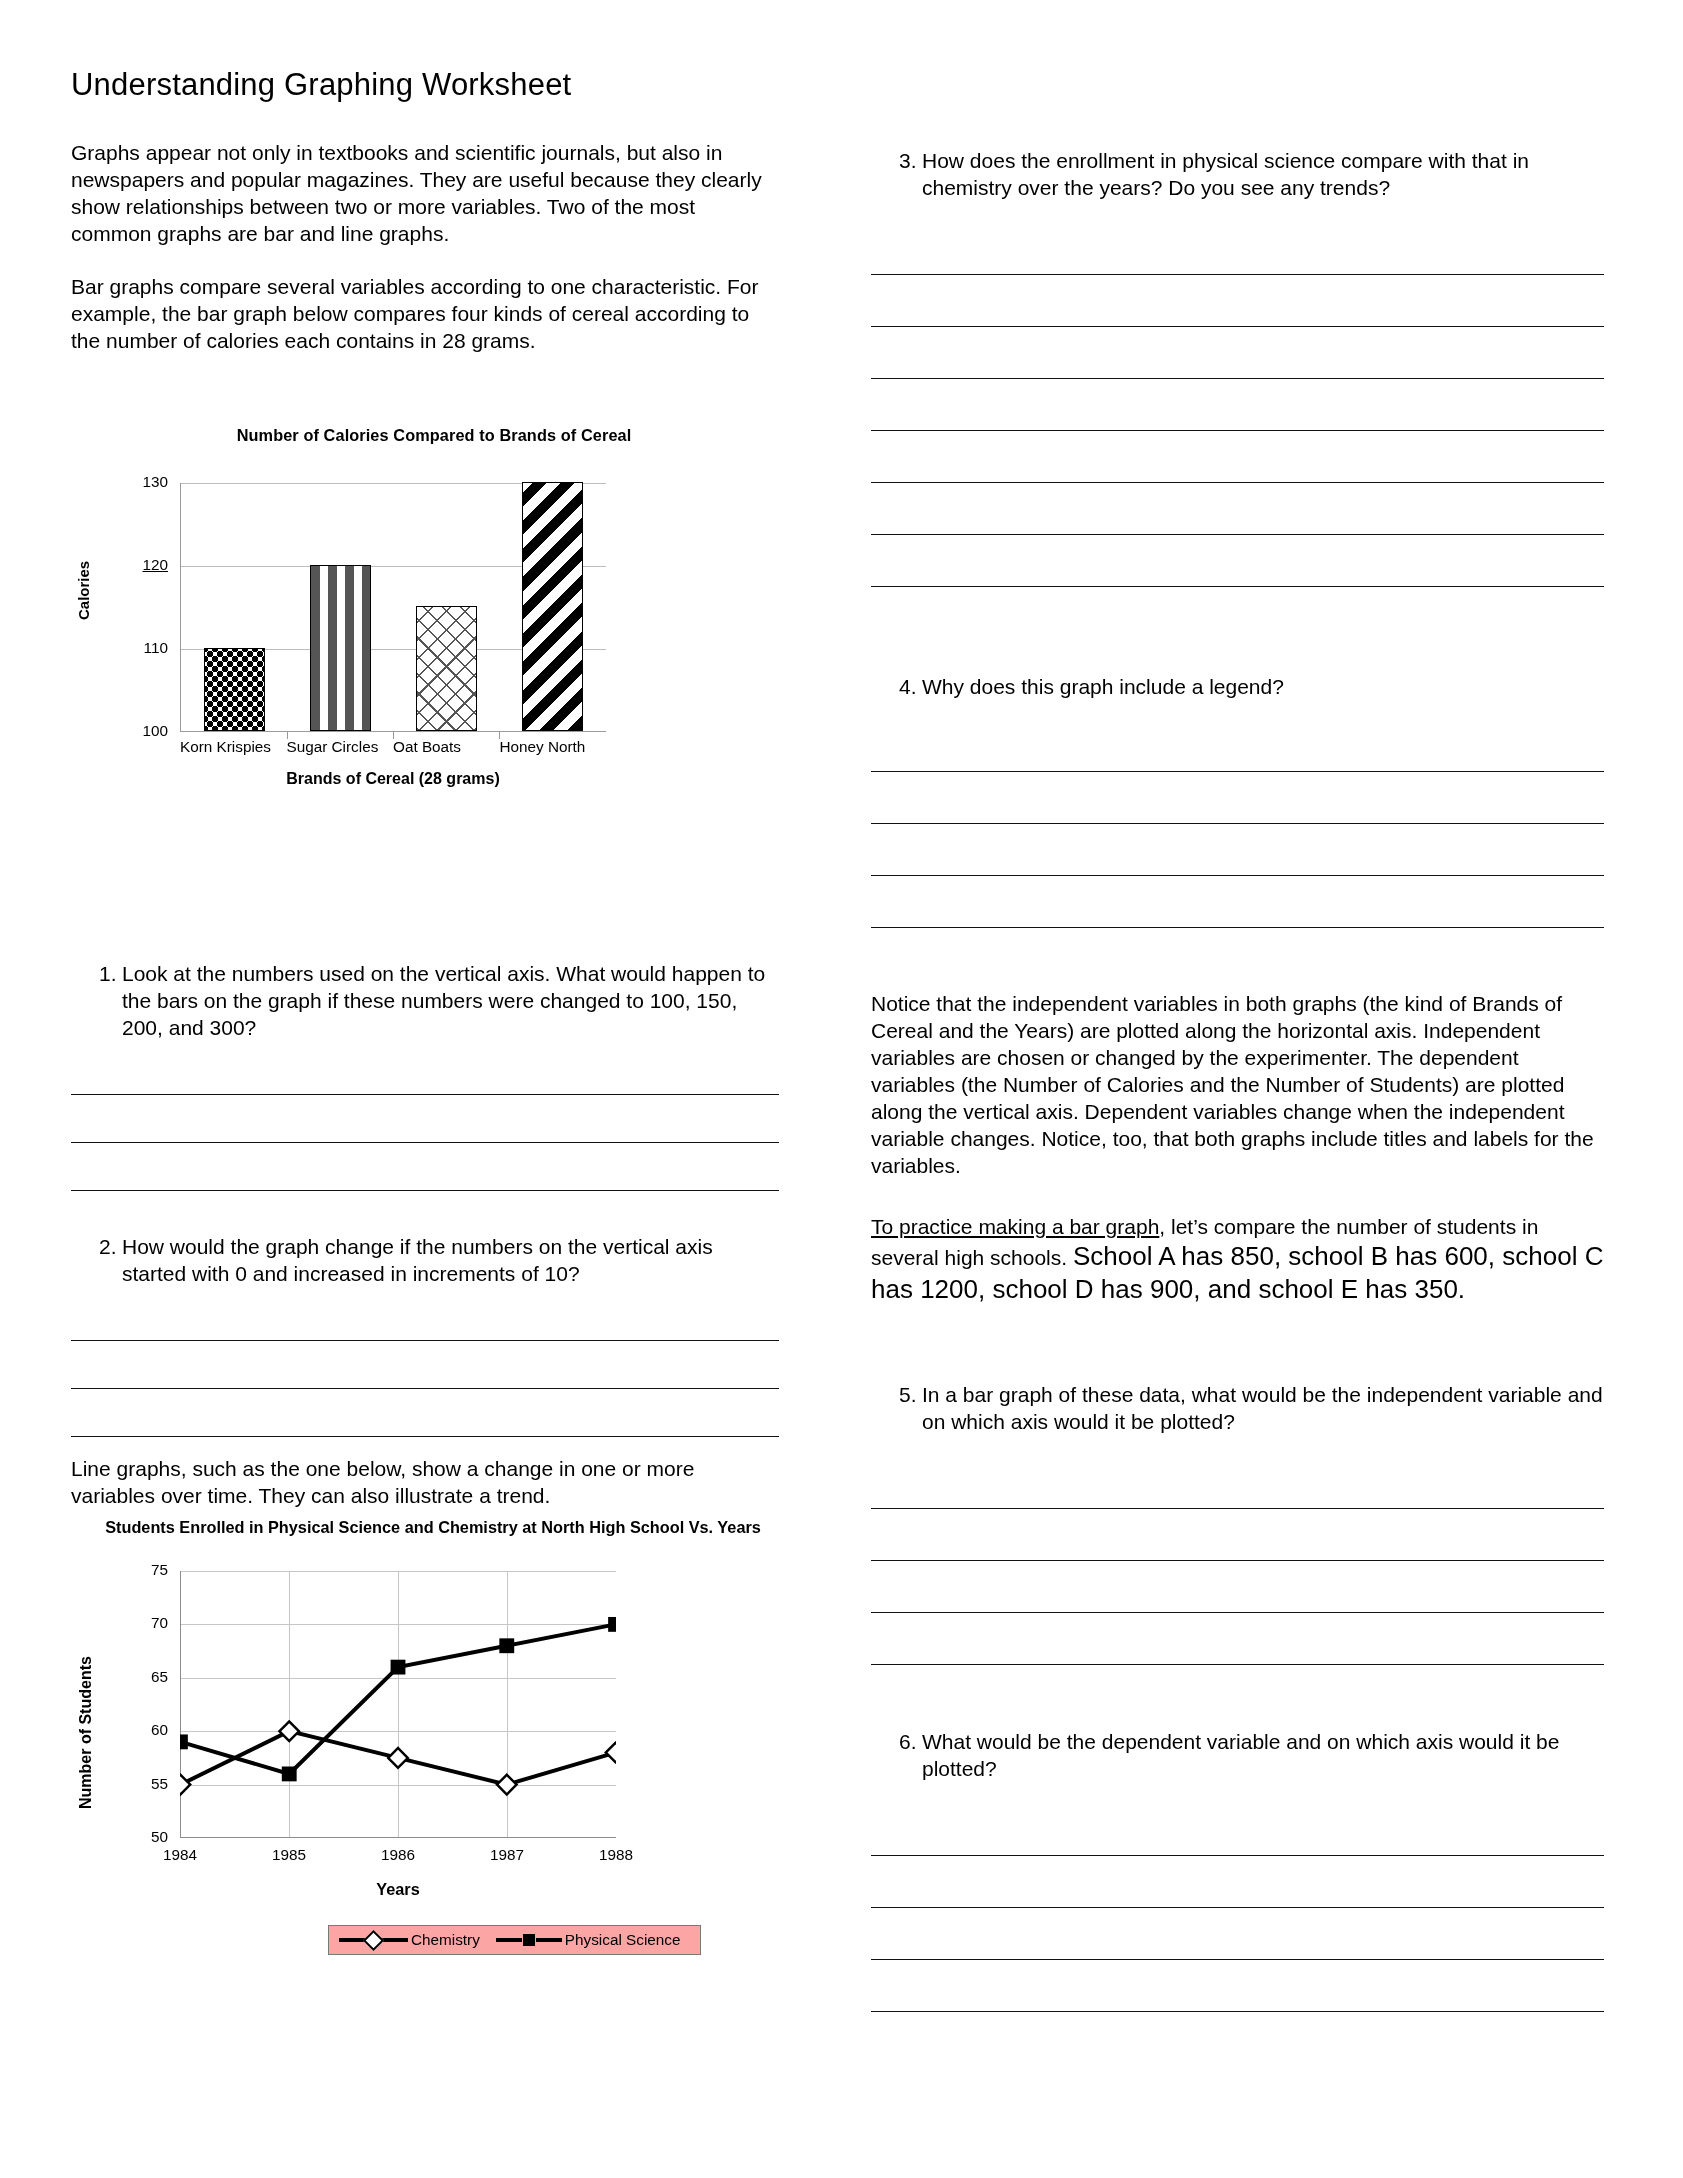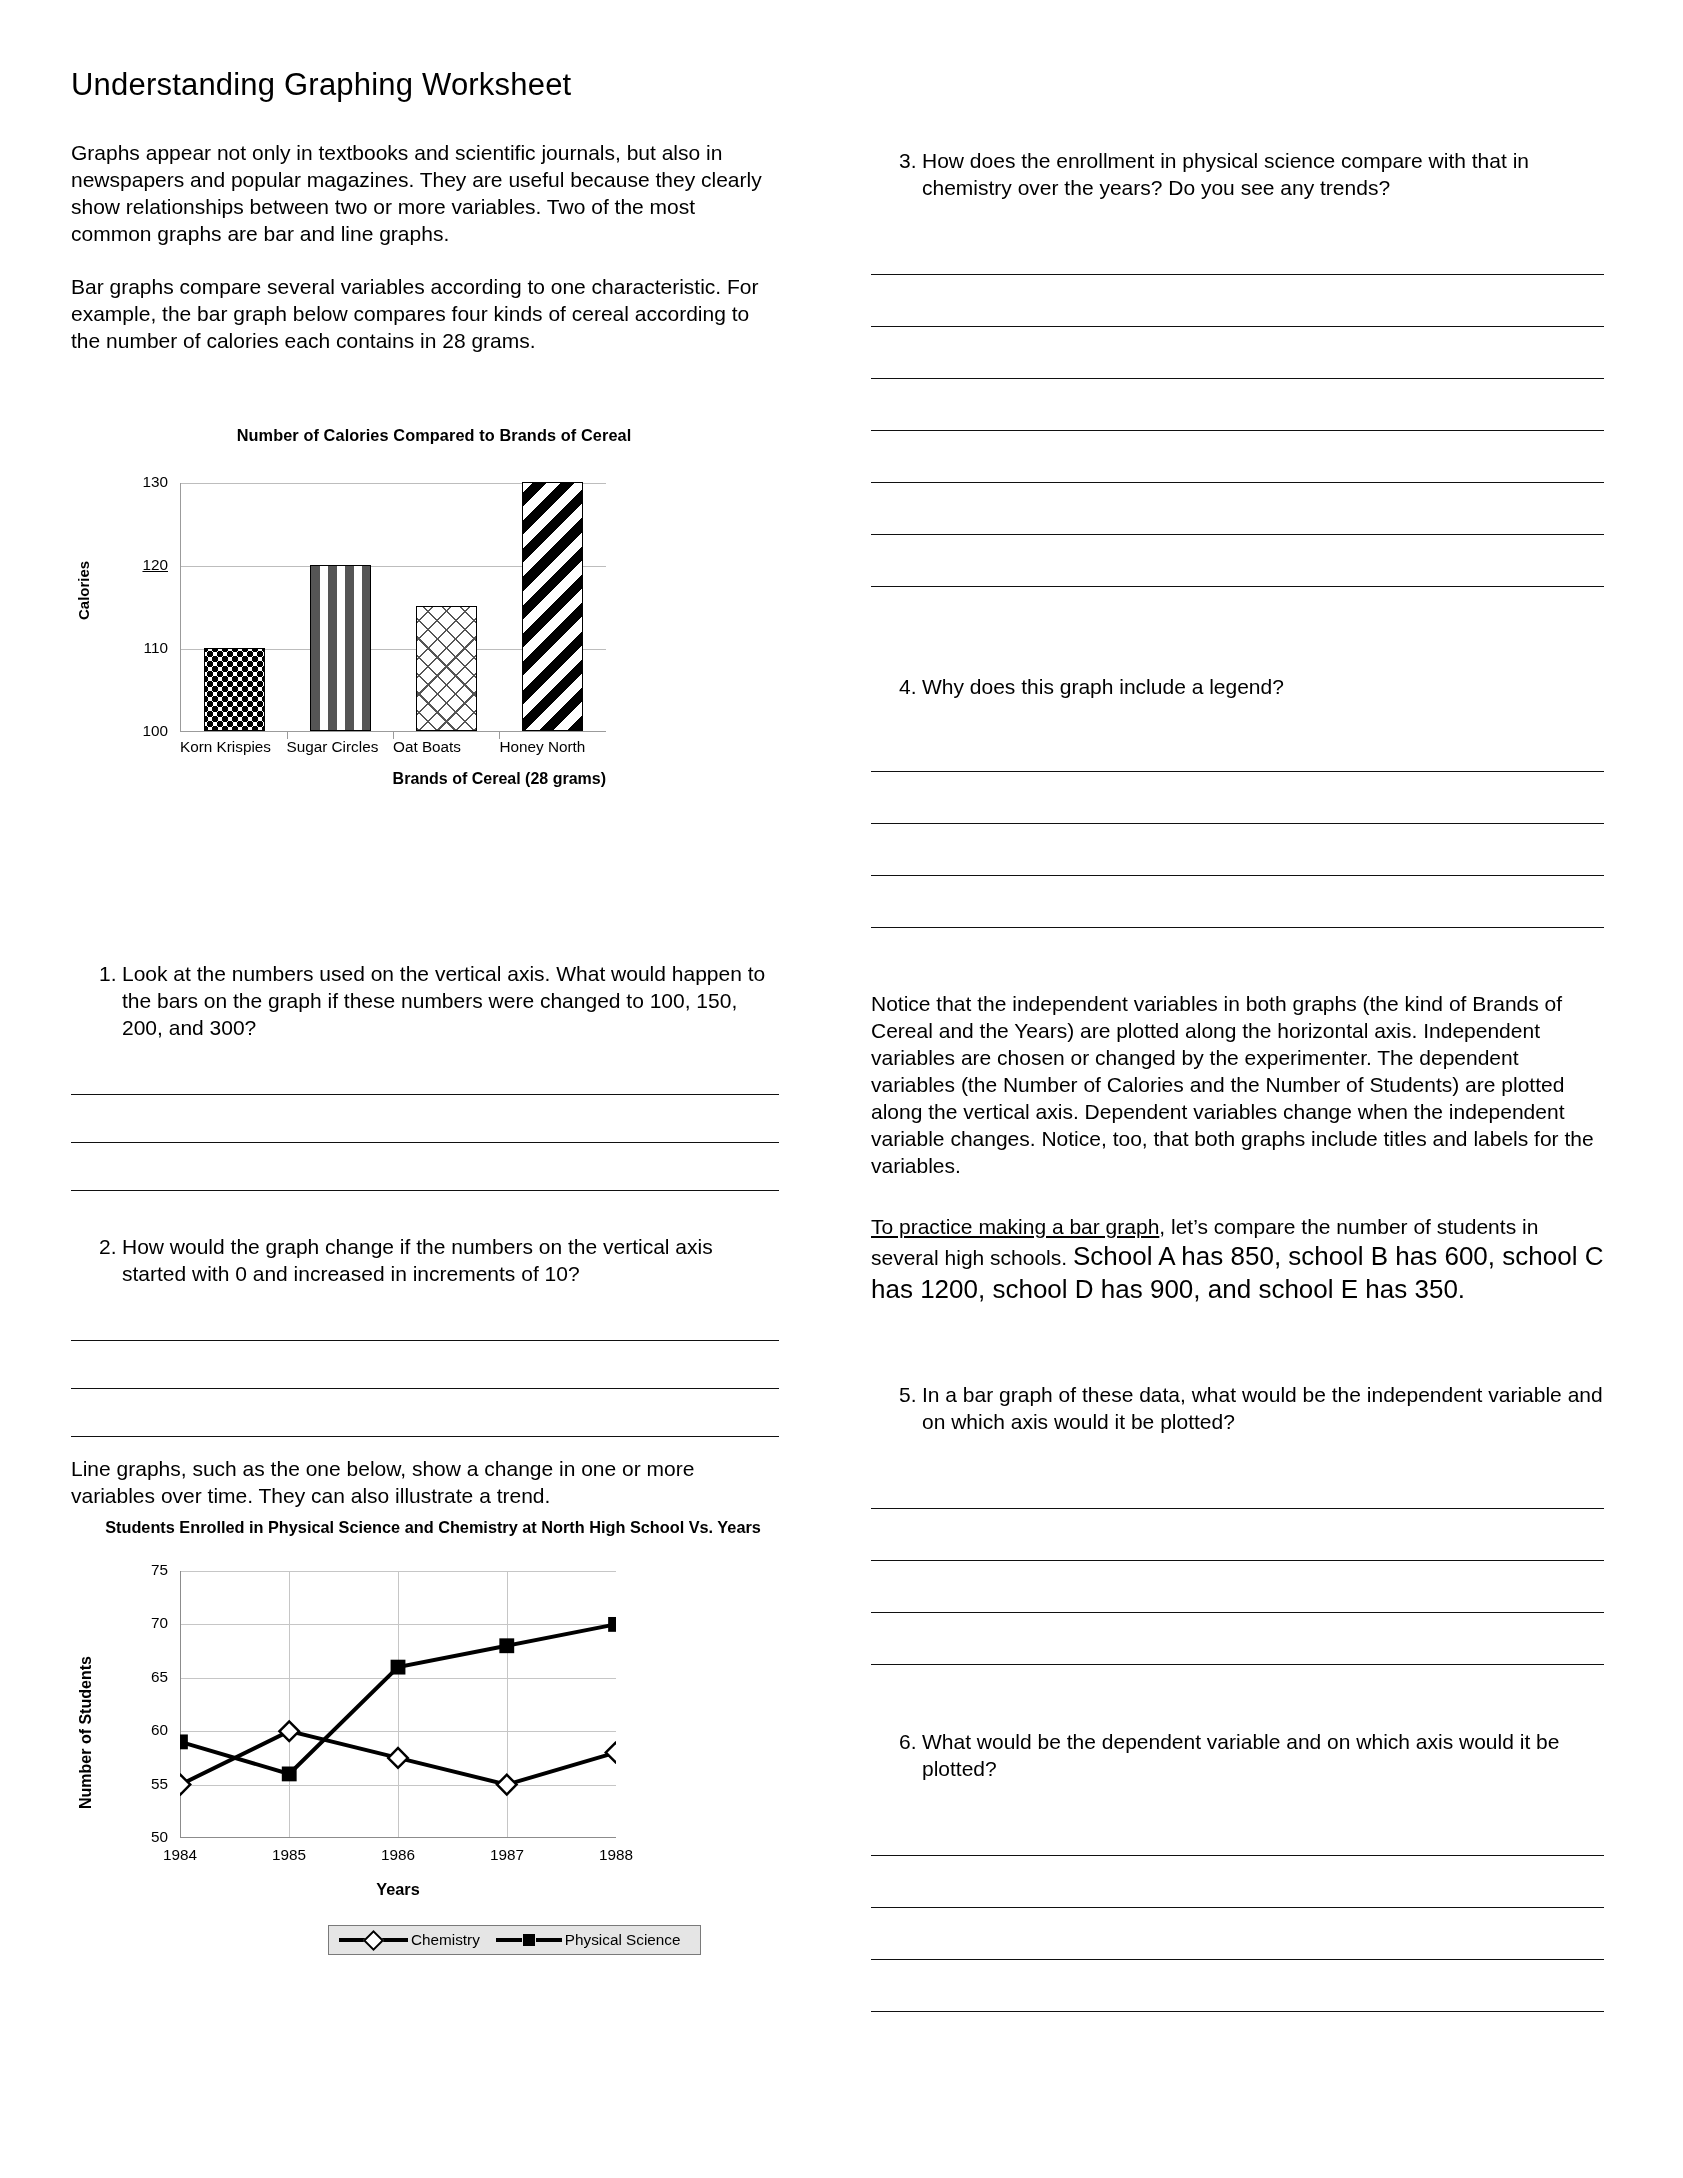--- a/index.html
+++ b/index.html
@@ -60,21 +60,21 @@
              display:flex; align-items:flex-end; }
   .bc-slot { flex:1; display:flex; justify-content:center; align-items:flex-end; height:100%; position:relative;}
   .bc-bar { width:61px; border:1.6px solid #000; box-sizing:border-box; background:#fff; }
   .bc-catrow {
     position:absolute; left:109px; top:265px; width:426px;
     display:flex;
   }
   .bc-cat { flex:1; font-size:15.3px; }
   .bc-xlabel {
     position:absolute; left:109px; top:297px; width:426px;
-    text-align:right; font-size:16px; font-weight:bold;
+    text-align:center; font-size:16px; font-weight:bold;
   }
   .bc-divider { position:absolute; top:0; width:1px; height:7px; background:#9b9b9b; }
 
   
   .fill-dots {
     background-image:
       radial-gradient(#000 42%, transparent 43%),
       radial-gradient(#000 42%, transparent 43%);
     background-size:10px 10px;
     background-position:0 0, 5px 5px;
@@ -110,21 +110,21 @@
   .lc-grid-v { position:absolute; top:0; height:100%; border-left:1.2px solid #c6c6c6; }
   .lc-axis-l { position:absolute; left:0; top:0; height:100%; border-left:1.3px solid #8c8c8c;}
   .lc-axis-b { position:absolute; left:0; bottom:0; width:100%; border-bottom:1.3px solid #8c8c8c;}
   .lc-xrow { position:absolute; left:109px; top:285px; width:436px; }
   .lc-xlab { position:absolute; font-size:15.3px; transform:translateX(-50%); }
   .lc-xtitle { position:absolute; left:109px; top:319px; width:436px; text-align:center;
                font-size:16.3px; font-weight:bold; }
   .legend {
     position:absolute; left:257px; top:364px;
     border:1.2px solid #7a7a7a; padding:5px 10px; display:flex; align-items:center; gap:6px;
-    font-size:15.3px; background:#e5e5e5;
+    font-size:15.3px; background:#fca5a5;
   }
   .lg-item { display:flex; align-items:center; }
   .lg-line { width:26px; height:3.5px; background:#000; }
   .lg-diamond { width:11px; height:11px; background:#fff; border:2px solid #000; transform:rotate(45deg); margin:0 1px;}
   .lg-square { width:12px; height:12px; background:#000; margin:0 1px;}
   .lg-txt { margin-left:3px; margin-right:10px; }
 </style>
 </head>
 <body>
 

